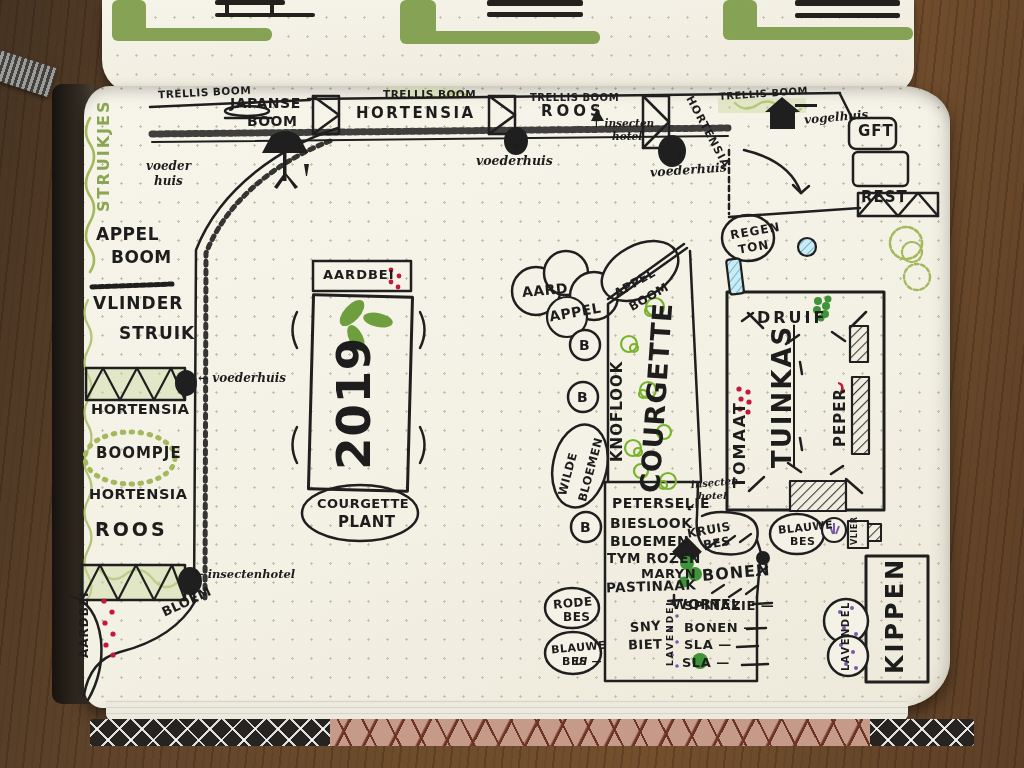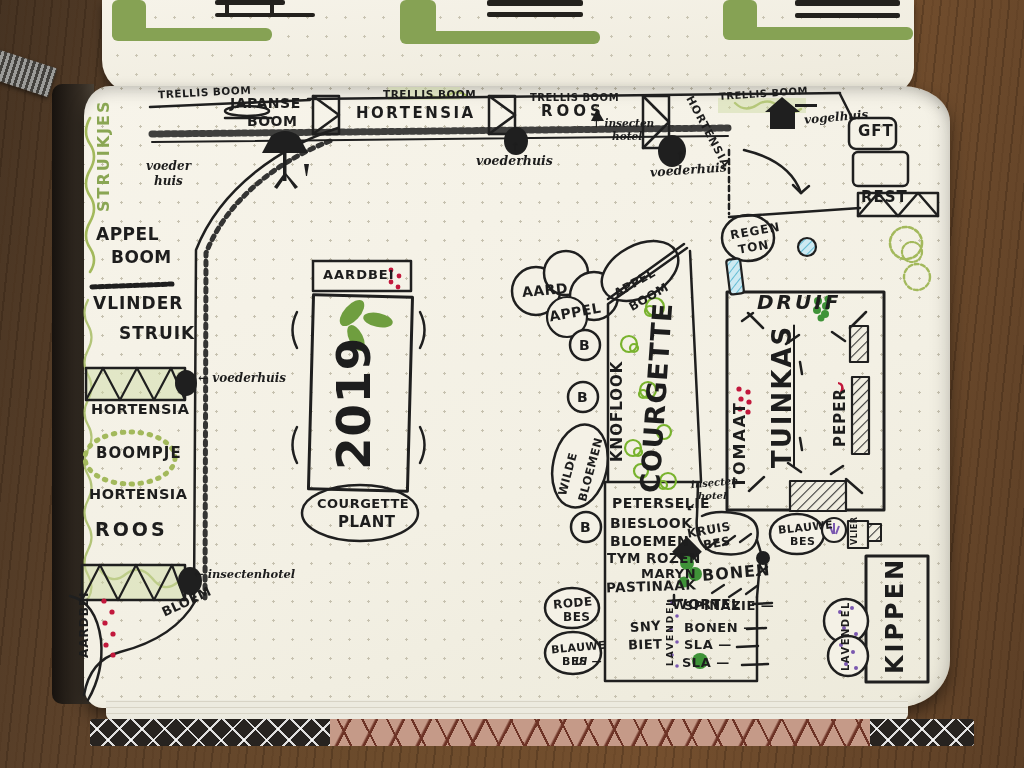--- a/index.html
+++ b/index.html
@@ -365,21 +365,21 @@
   <div class="lb it" style="left:691px;top:478px;font-size:10px;transform:rotate(-5deg);">insecten</div>
   <div class="lb it" style="left:698px;top:491px;font-size:10px;">hotel</div>
   <div class="lb" style="left:686px;top:502px;font-size:11px;">↙</div>
   <div class="lb" style="left:553px;top:597px;font-size:12px;transform:rotate(-5deg);">RODE</div>
   <div class="lb" style="left:563px;top:611px;font-size:12px;">BES</div>
   <div class="lb" style="left:551px;top:642px;font-size:11px;transform:rotate(-5deg);">BLAUWE</div>
   <div class="lb" style="left:562px;top:656px;font-size:11px;">BES</div>
 
   <div class="lb" style="left:730px;top:225px;font-size:12px;letter-spacing:1px;transform:rotate(-10deg);">REGEN</div>
   <div class="lb" style="left:738px;top:241px;font-size:12px;letter-spacing:1px;transform:rotate(-10deg);">TON</div>
-  <div class="lb" style="left:757px;top:292px;font-size:20px;letter-spacing:3px;font-style:italic;">DRUIF</div>
+  <div class="lb" style="left:757px;top:310px;font-size:16px;letter-spacing:3px;">DRUIF</div>
   <div class="lb v" style="left:769px;top:468px;font-size:26px;letter-spacing:2px;text-decoration:underline;">TUINKAS</div>
   <div class="lb v" style="left:732px;top:488px;font-size:16px;letter-spacing:2px;">TOMAAT</div>
   <div class="lb v" style="left:833px;top:447px;font-size:15px;letter-spacing:1px;">PEPER</div>
   <div class="lb" style="left:778px;top:522px;font-size:11px;transform:rotate(-6deg);">BLAUWE</div>
   <div class="lb" style="left:790px;top:536px;font-size:11px;">BES</div>
   <div class="lb v" style="left:851px;top:545px;font-size:8px;letter-spacing:.5px;">VLIER</div>
   <div class="lb v" style="left:883px;top:674px;font-size:24px;letter-spacing:3px;">KIPPEN</div>
   <div class="lb v" style="left:841px;top:671px;font-size:10px;letter-spacing:1.5px;">LAVENDEL</div>
 
 </div>

